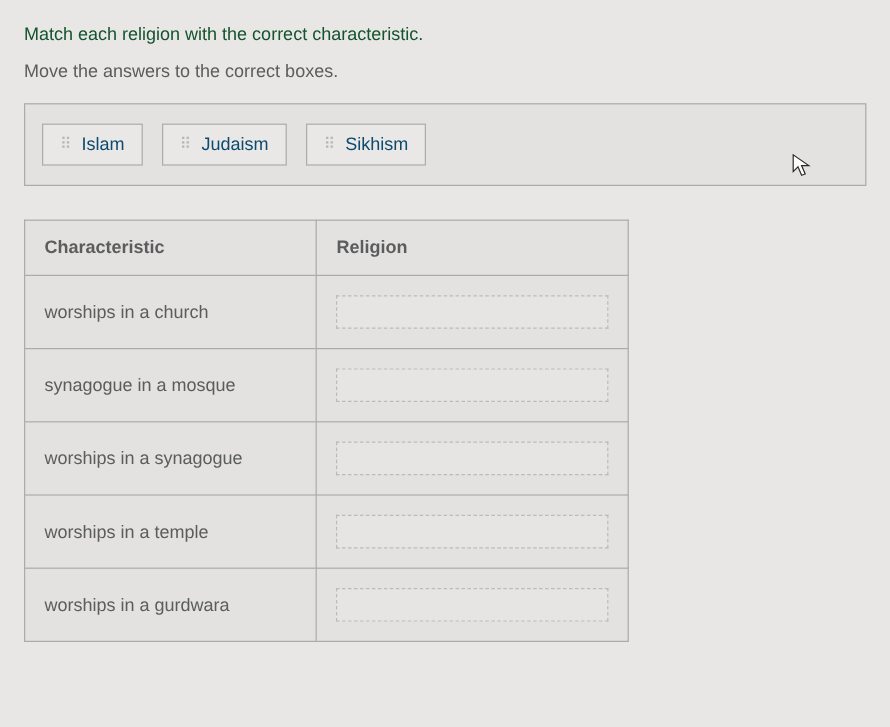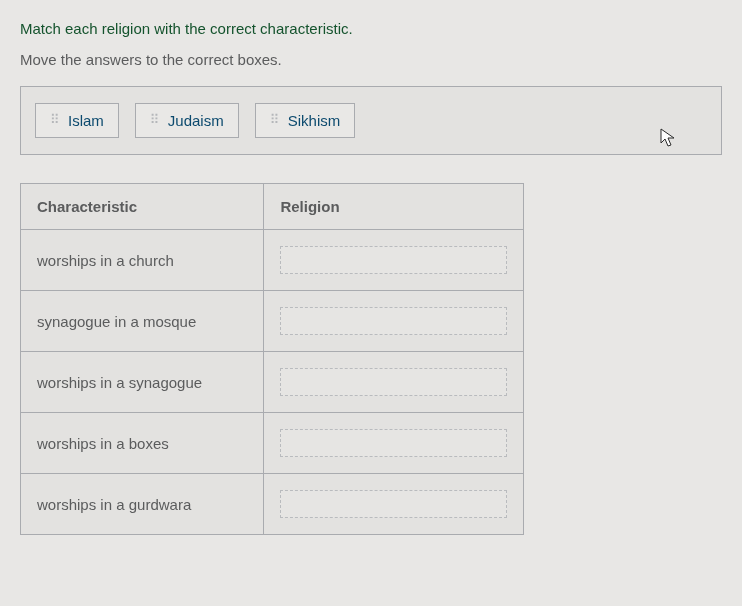--- a/index.html
+++ b/index.html
@@ -121,21 +121,21 @@
           <div class="drop-slot"></div>
         </td>
     </tr>
     <tr>
       <td>worships in a synagogue</td>
       <td>
           <div class="drop-slot"></div>
         </td>
     </tr>
     <tr>
-      <td>worships in a boxes</td>
+      <td>worships in a temple</td>
       <td>
           <div class="drop-slot"></div>
         </td>
     </tr>
     <tr>
       <td>worships in a gurdwara</td>
       <td>
           <div class="drop-slot"></div>
         </td>
     </tr>

